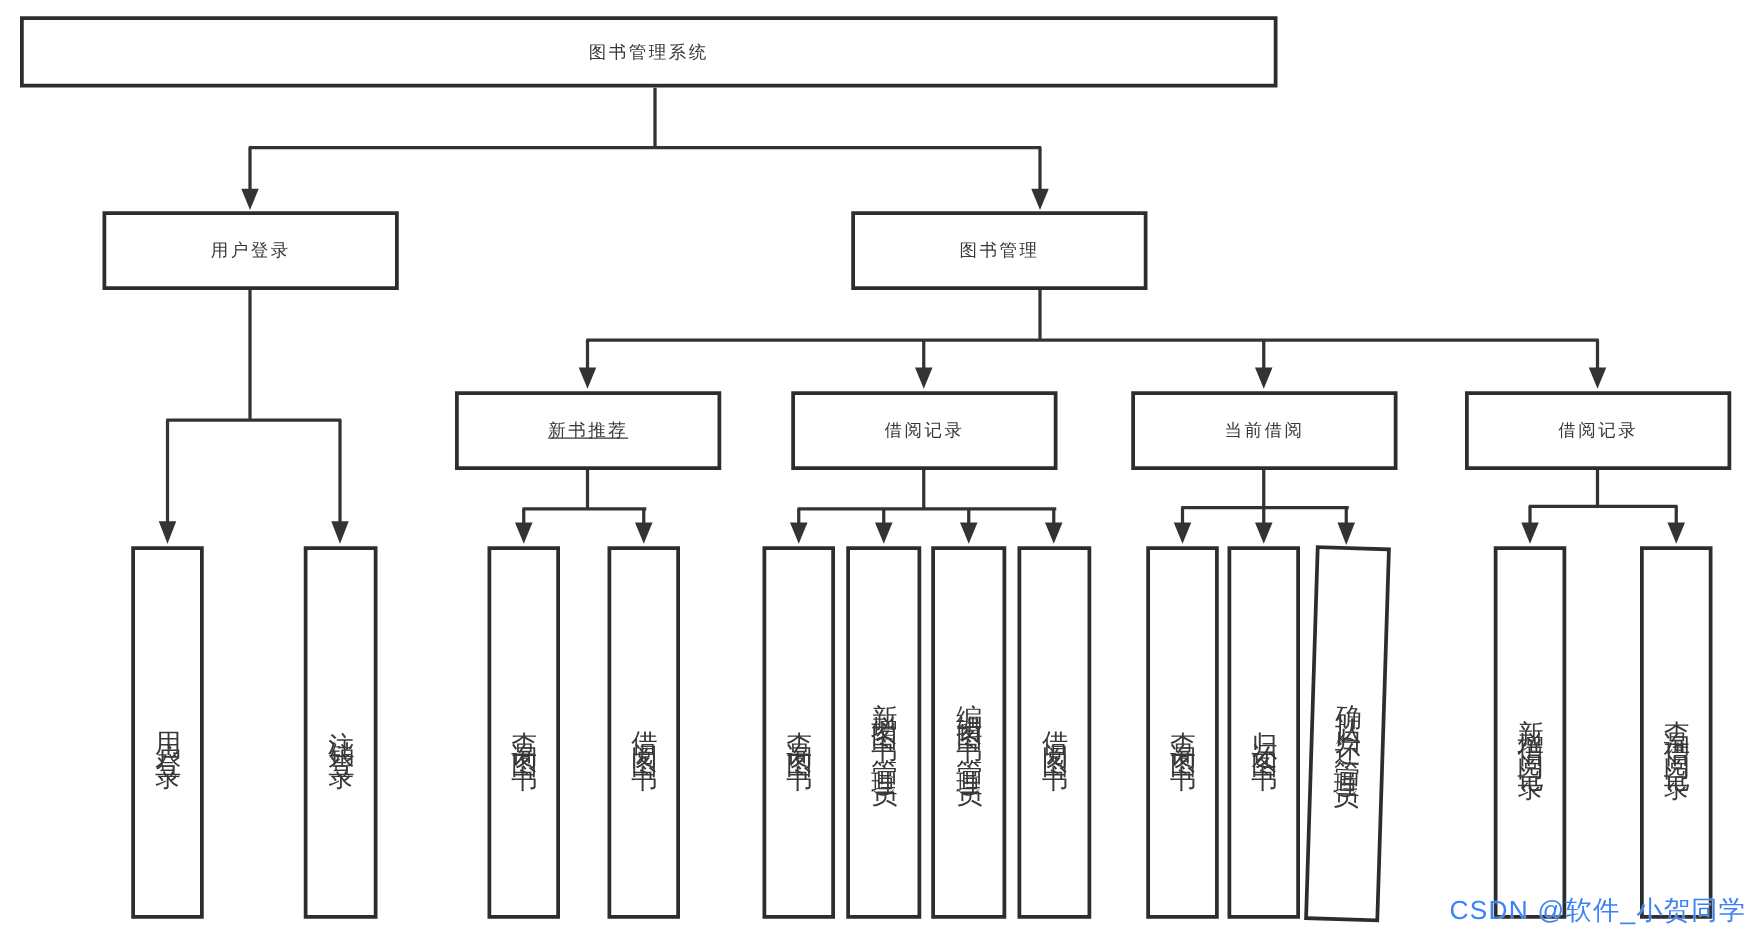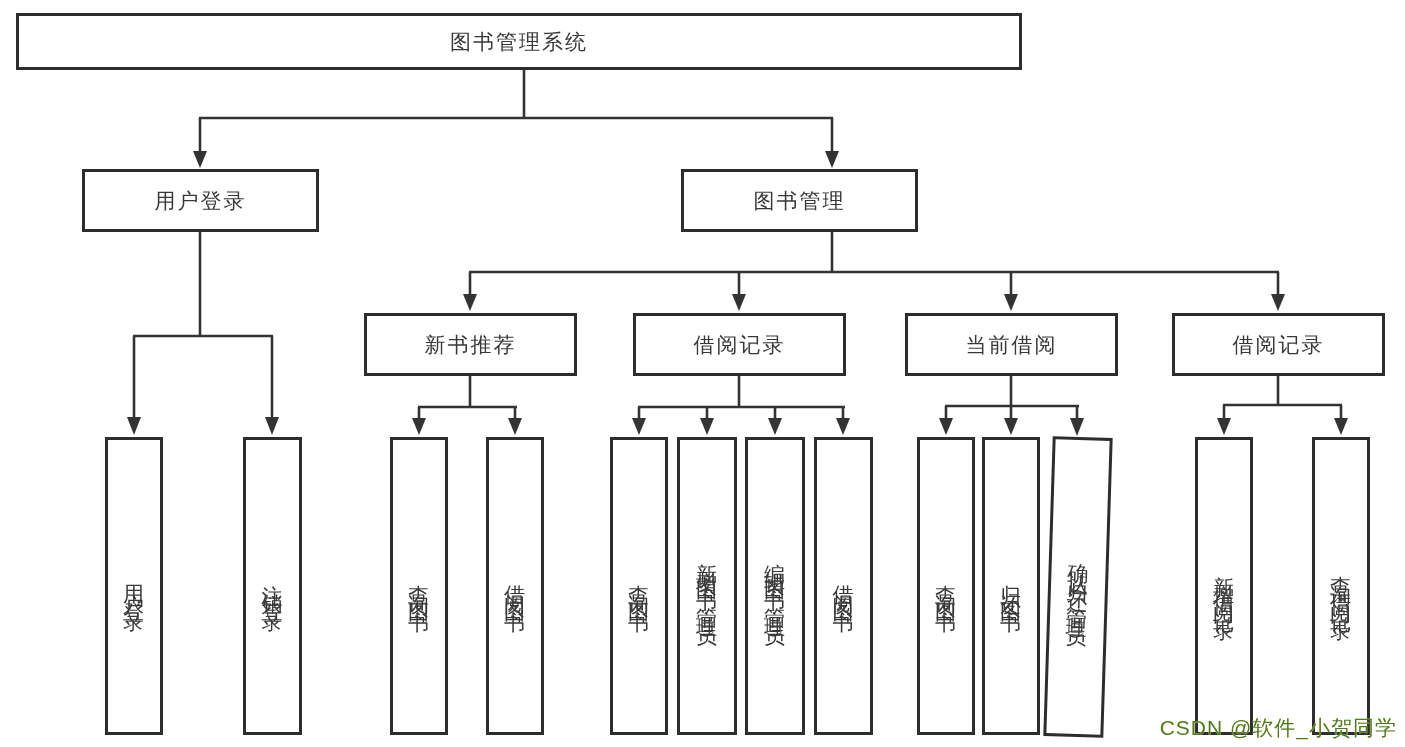--- a/index.html
+++ b/index.html
@@ -27,40 +27,40 @@
     background: #ffffff;
     border: 3px solid #2d2d2d;
     box-sizing: border-box;
     display: flex;
     align-items: center;
     justify-content: center;
     color: #383838;
     z-index: 2;
   }
   .hbox {
-    font-size: 21px;
+    font-size: 14px;
     letter-spacing: 2px;
     white-space: nowrap;
   }
   .vbox span {
     writing-mode: vertical-rl;
     text-orientation: mixed;
     font-size: 21px;
     letter-spacing: 9px;
     line-height: 1;
   }
   .tilt {
     transform: rotate(1.8deg);
   }
   #watermark {
     position: absolute;
     right: 8px;
     top: 714px;
     font-size: 21px;
-    color: #4d7c0f;
+    color: #3b82f6;
     letter-spacing: 1px;
     white-space: nowrap;
     z-index: 5;
     text-shadow: 0 0 1px #ffffff;
   }
   line { stroke: #333333; stroke-width: 2.6; }
   polygon { fill: #333333; }
 </style>
 </head>
 <body>
@@ -147,21 +147,21 @@
     <span>图书管理系统</span>
   </div>
 
   <div class="box hbox" style="left:82px; top:169px; width:237px; height:63px;">
     <span>用户登录</span>
   </div>
   <div class="box hbox" style="left:681px; top:169px; width:237px; height:63px;">
     <span>图书管理</span>
   </div>
 
-  <div class="box hbox" style="left:364px; top:313px; width:213px; height:63px;">
+  <div class="box hbox" style="left:364px; top:313px; width:213px; height:63px;text-decoration:underline;">
     <span>新书推荐</span>
   </div>
   <div class="box hbox" style="left:633px; top:313px; width:213px; height:63px;">
     <span>借阅记录</span>
   </div>
   <div class="box hbox" style="left:905px; top:313px; width:213px; height:63px;">
     <span>当前借阅</span>
   </div>
   <div class="box hbox" style="left:1172px; top:313px; width:213px; height:63px;justify-content:center;">
     <span>借阅记录</span>

